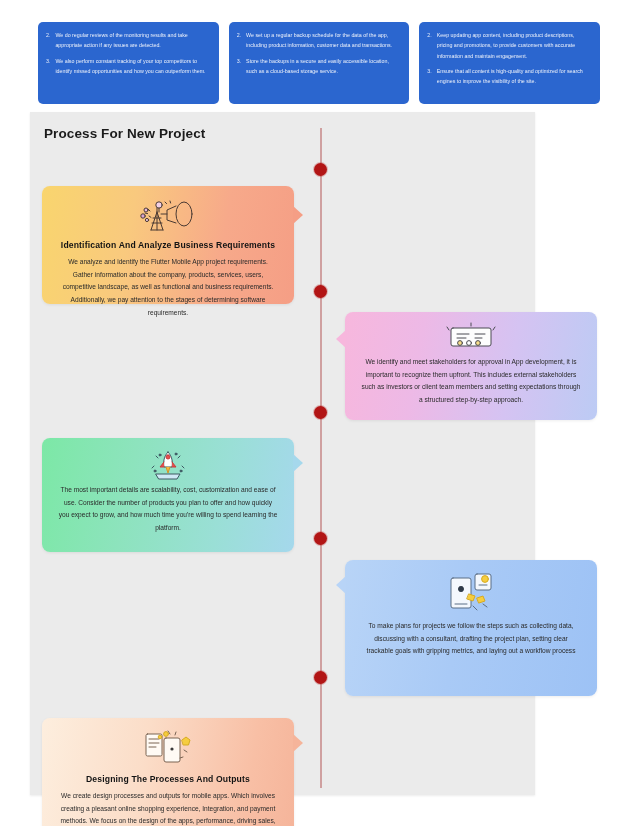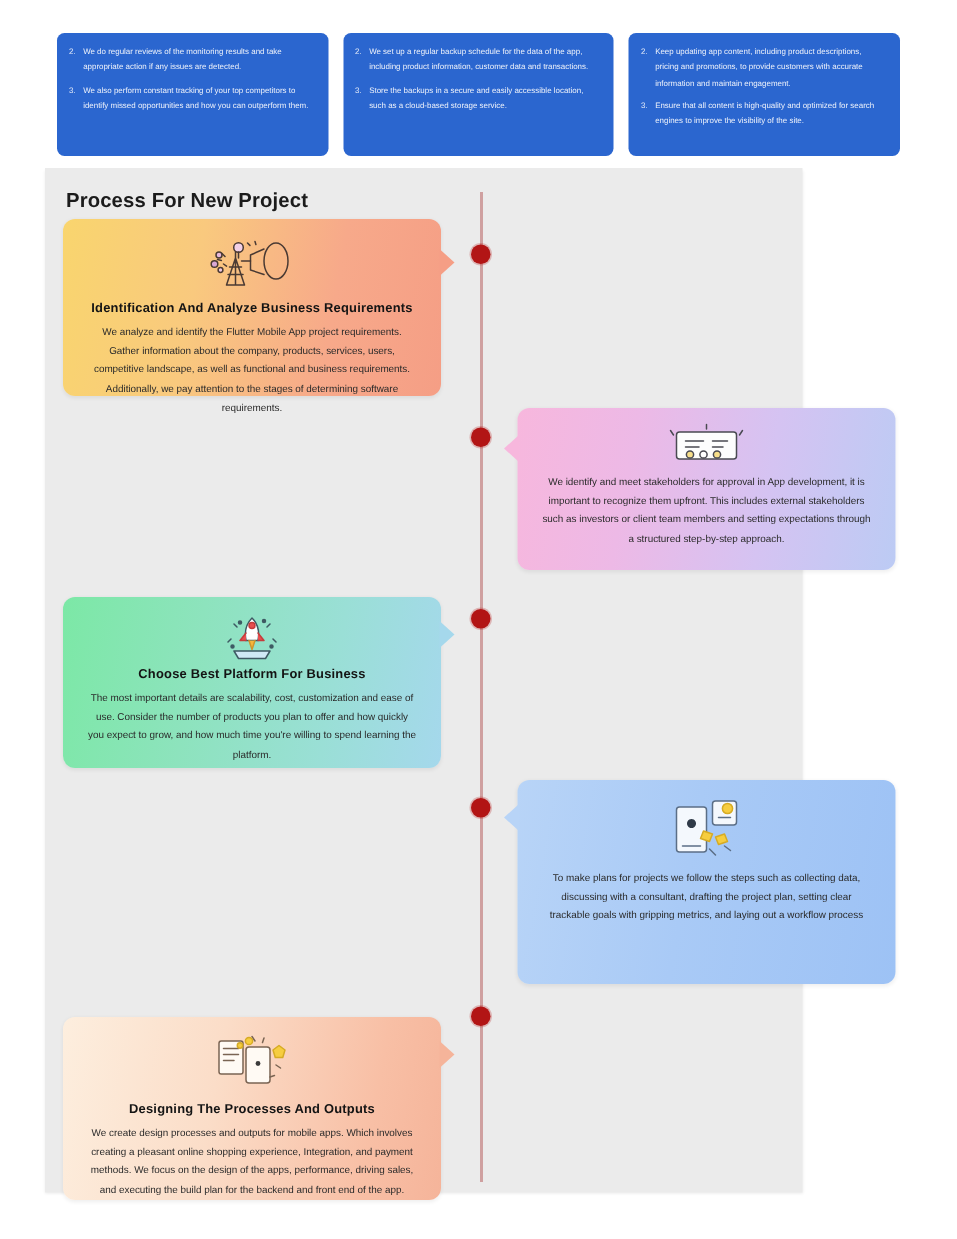--- a/index.html
+++ b/index.html
@@ -74,20 +74,21 @@
     box-shadow:0 0 0 1px rgba(178,21,21,.25);
   }
 
   
   .card{
     position:absolute;
     border-radius:8px;
     box-sizing:border-box;
     padding:10px 16px 14px;
     box-shadow:0 1px 3px rgba(0,0,0,.07);
+    margin-top:40px;
   }
   .card.left{left:42px;width:252px;}
   .card.right{left:345px;width:252px;}
 
   .card .icon-wrap{
     display:block;
     text-align:center;
     height:42px;
     margin-bottom:2px;
   }
@@ -244,21 +245,20 @@
           <path d="M20 19 l2 6 l2 -6" fill="#f5b73c" stroke="#d1952a"></path>
           <path d="M10 26 h24 l-3 5 h-18 z" fill="#cfe9f5"></path>
           <path d="M8 18 l-2 2 M36 18 l2 2 M12 10 l-2 -2 M32 10 l2 -2"></path>
           <circle cx="9" cy="23" r="1" fill="#3e5a63"></circle>
           <circle cx="35" cy="23" r="1" fill="#3e5a63"></circle>
           <circle cx="14" cy="7" r="1" fill="#3e5a63"></circle>
           <circle cx="30" cy="6" r="1" fill="#3e5a63"></circle>
         </g>
       </svg>
     </span>
-    <h3>Choose Best Platform For Business</h3>
     <p>The most important details are scalability, cost, customization and ease of use. Consider the number of products you plan to offer and how quickly you expect to grow, and how much time you're willing to spend learning the platform.</p>
   </div>
 
   <div class="card right g-blue" style="top:520px;height:136px;">
     <span class="tail to-left" style="--tail:#b8d4f7;top:16px;"></span>
     <span class="icon-wrap" style="height:48px;">
       <svg width="56" height="46" viewBox="0 0 56 46">
         <g fill="none" stroke="#5b6e86" stroke-width="1" stroke-linecap="round" stroke-linejoin="round">
           <rect x="8" y="8" width="20" height="30" rx="2" fill="#f4f8fd"></rect>
           <rect x="32" y="4" width="16" height="16" rx="2" fill="#f4f8fd"></rect>

